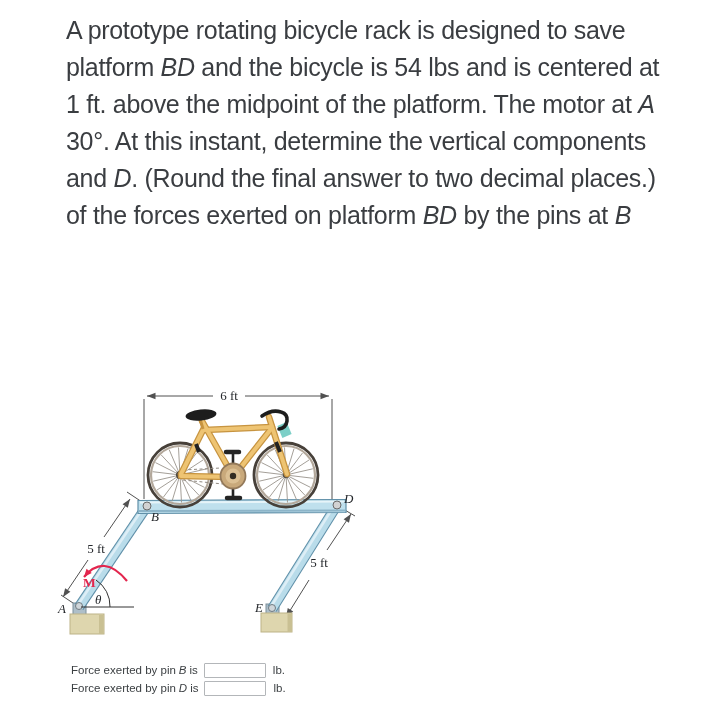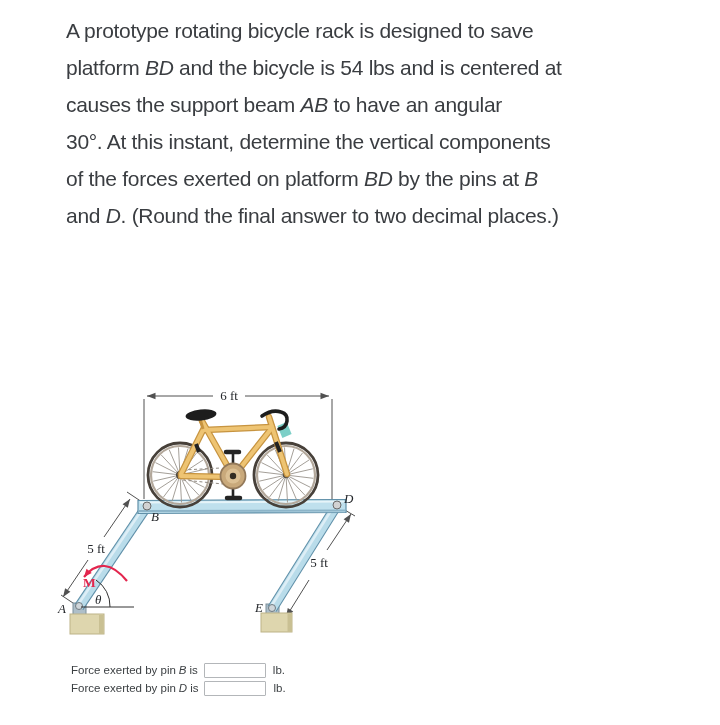--- a/index.html
+++ b/index.html
@@ -3,21 +3,21 @@
 <meta charset="utf-8">
 <style>
   html,body{margin:0;padding:0;}
   body{
     width:720px;height:725px;position:relative;background:#ffffff;
     font-family:"Liberation Sans", sans-serif;overflow:hidden;
   }
   
   .problem{
     position:absolute;left:66px;top:12px;
-    font-size:21px;line-height:37px;letter-spacing:-0.3px;
+    font-size:25px;line-height:37px;letter-spacing:-0.3px;
     color:#3a3d41;
   }
   .p-line{white-space:pre;height:37px;}
   .it{font-style:italic;margin-top:48px;}
   
   .fig{position:absolute;left:55px;top:385px;}
   .flabel{font-family:"Liberation Serif", serif;font-size:13px;fill:#24272b;}
   .fitalic{font-style:italic;}
   .fred{fill:#e3264e;font-weight:bold;font-size:13.5px;}
   .dim{stroke:#515151;stroke-width:1;fill:none;}
@@ -33,24 +33,24 @@
     font-size:11px;font-family:"Liberation Sans", sans-serif;color:#333;
   }
   .unit{margin-left:7px;}
 </style>
 </head>
 <body>
 
 <div class="problem">
     <div class="p-line"><span>A prototype rotating bicycle rack is designed to save</span></div>
     <div class="p-line"><span>platform </span><span class="it">BD</span><span> and the bicycle is 54 lbs and is centered at</span></div>
-    <div class="p-line"><span>causes the support beam </span><span class="it">AB</span><span> to have an angular</span></div>
+    <div class="p-line"><span>1 ft. above the midpoint of the platform. The motor at </span><span class="it">A</span></div>
     <div class="p-line"><span>30°. At this instant, determine the vertical components</span></div>
+    <div class="p-line"><span>and </span><span class="it">D</span><span>. (Round the final answer to two decimal places.)</span></div>
     <div class="p-line"><span>of the forces exerted on platform </span><span class="it">BD</span><span> by the pins at </span><span class="it">B</span></div>
-    <div class="p-line"><span>and </span><span class="it">D</span><span>. (Round the final answer to two decimal places.)</span></div>
   </div>
 
 <svg class="fig" width="310" height="260" viewBox="55 385 310 260">
   <defs>
     <marker id="gE" orient="auto" markerUnits="userSpaceOnUse" markerWidth="10" markerHeight="8" refX="8.5" refY="0">
       <path d="M0,-3.2 L8.5,0 L0,3.2 Z" fill="#515151"></path>
     </marker>
     <marker id="gS" orient="auto-start-reverse" markerUnits="userSpaceOnUse" markerWidth="10" markerHeight="8" refX="8.5" refY="0">
       <path d="M0,-3.2 L8.5,0 L0,3.2 Z" fill="#515151"></path>
     </marker>

